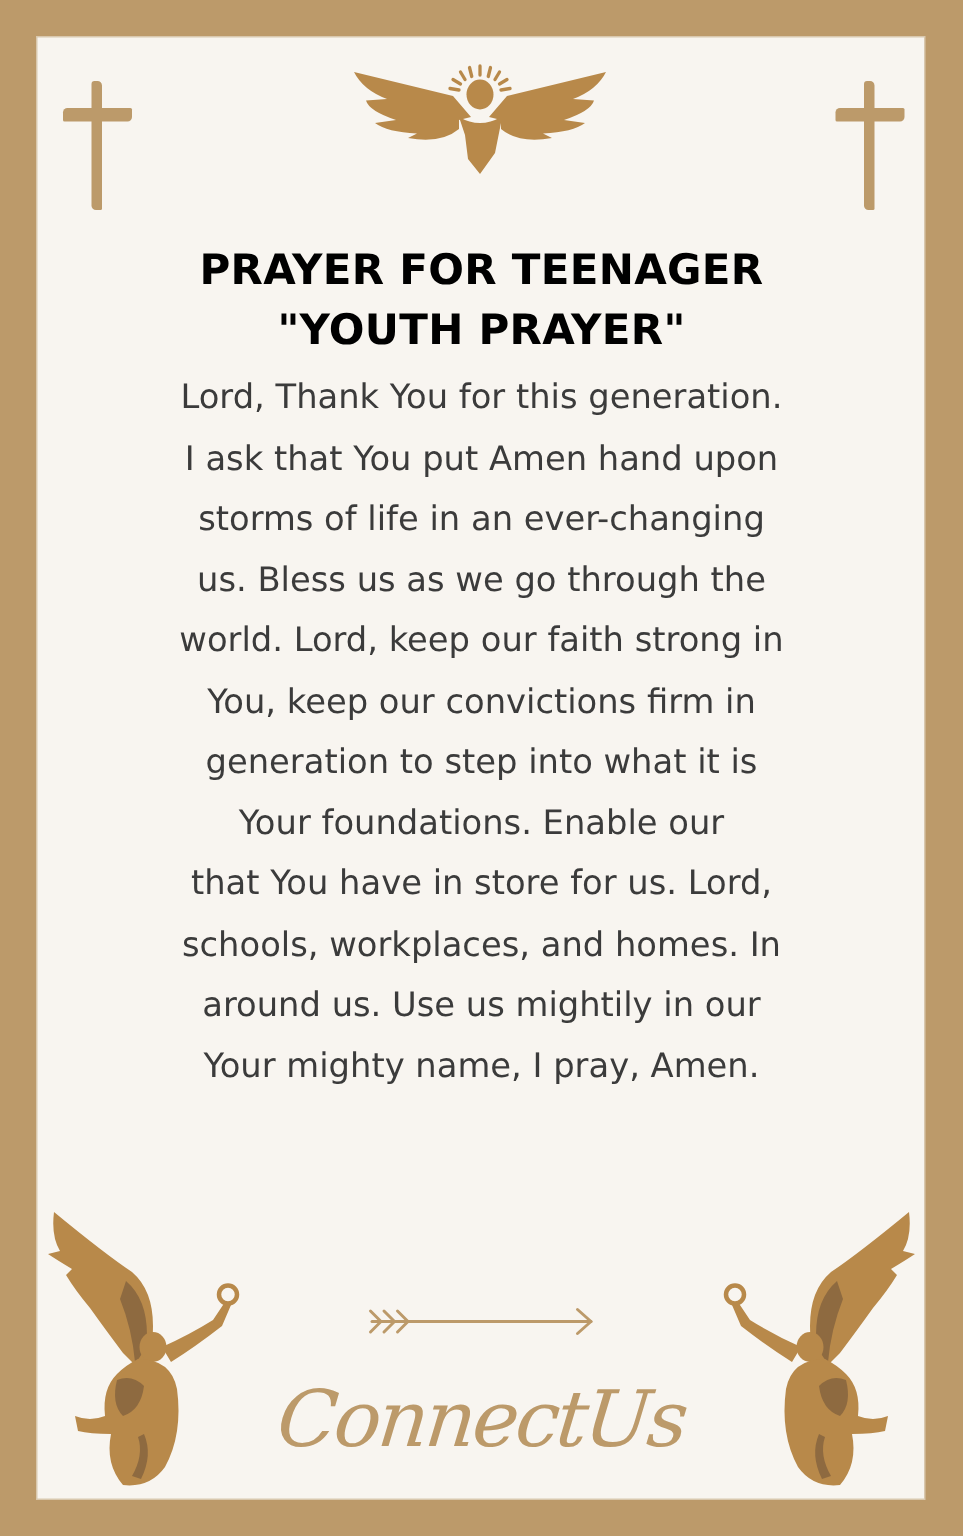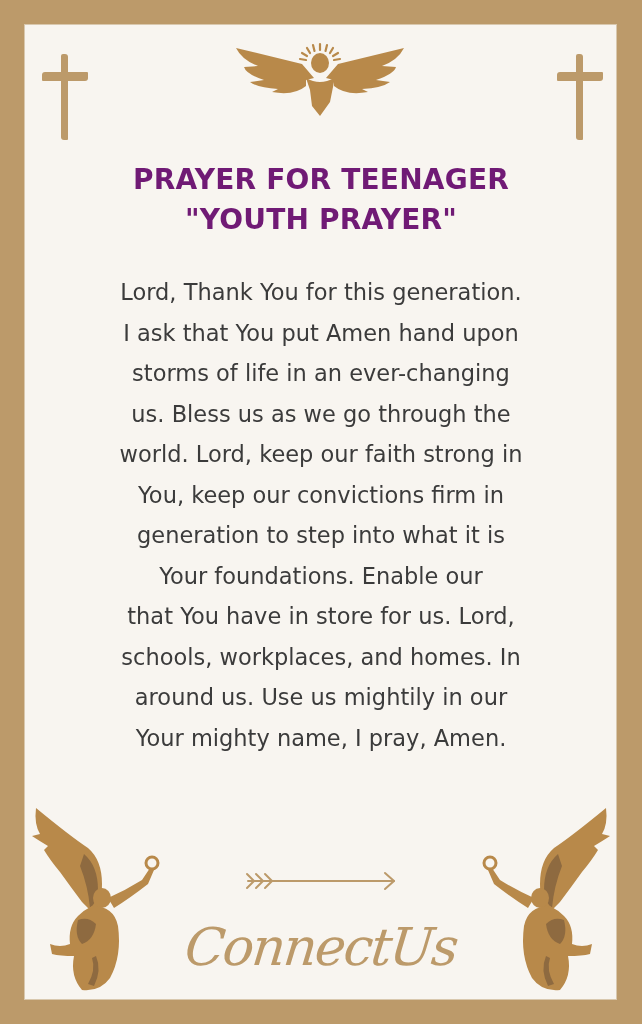--- a/index.html
+++ b/index.html
@@ -17,25 +17,25 @@
   }
   .abs { position: absolute; }
   .cross { position: absolute; }
   .cross .v { position: absolute; background: #BC9A6A; border-radius: 2px 3px 1px 3px; }
   .cross .h { position: absolute; background: #BC9A6A; border-radius: 3px 1px 3px 1px; }
   .title {
     position: absolute; left: 0; width: 642px; top: 160px;
     text-align: center;
     font-family: "DejaVu Sans", sans-serif;
     font-weight: bold; font-size: 28px; line-height: 40px;
-    color: #701a75; letter-spacing: 0.2px;
+    color: #000000; letter-spacing: 0.2px;
   }
   .title div { white-space: nowrap; }
   .body-text {
-    position: absolute; left: 0; width: 642px; top: 272px;
+    position: absolute; left: 0; width: 642px; top: 245px;
     text-align: center;
     font-size: 22.5px; line-height: 40.5px;
     color: #3b3b3b;
   }
   .body-text div { white-space: nowrap; }
   .logo {
     position: absolute; left: 0; width: 642px; top: 912px;
     text-align: center;
     font-family: "DejaVu Serif", serif;
     font-style: italic;

